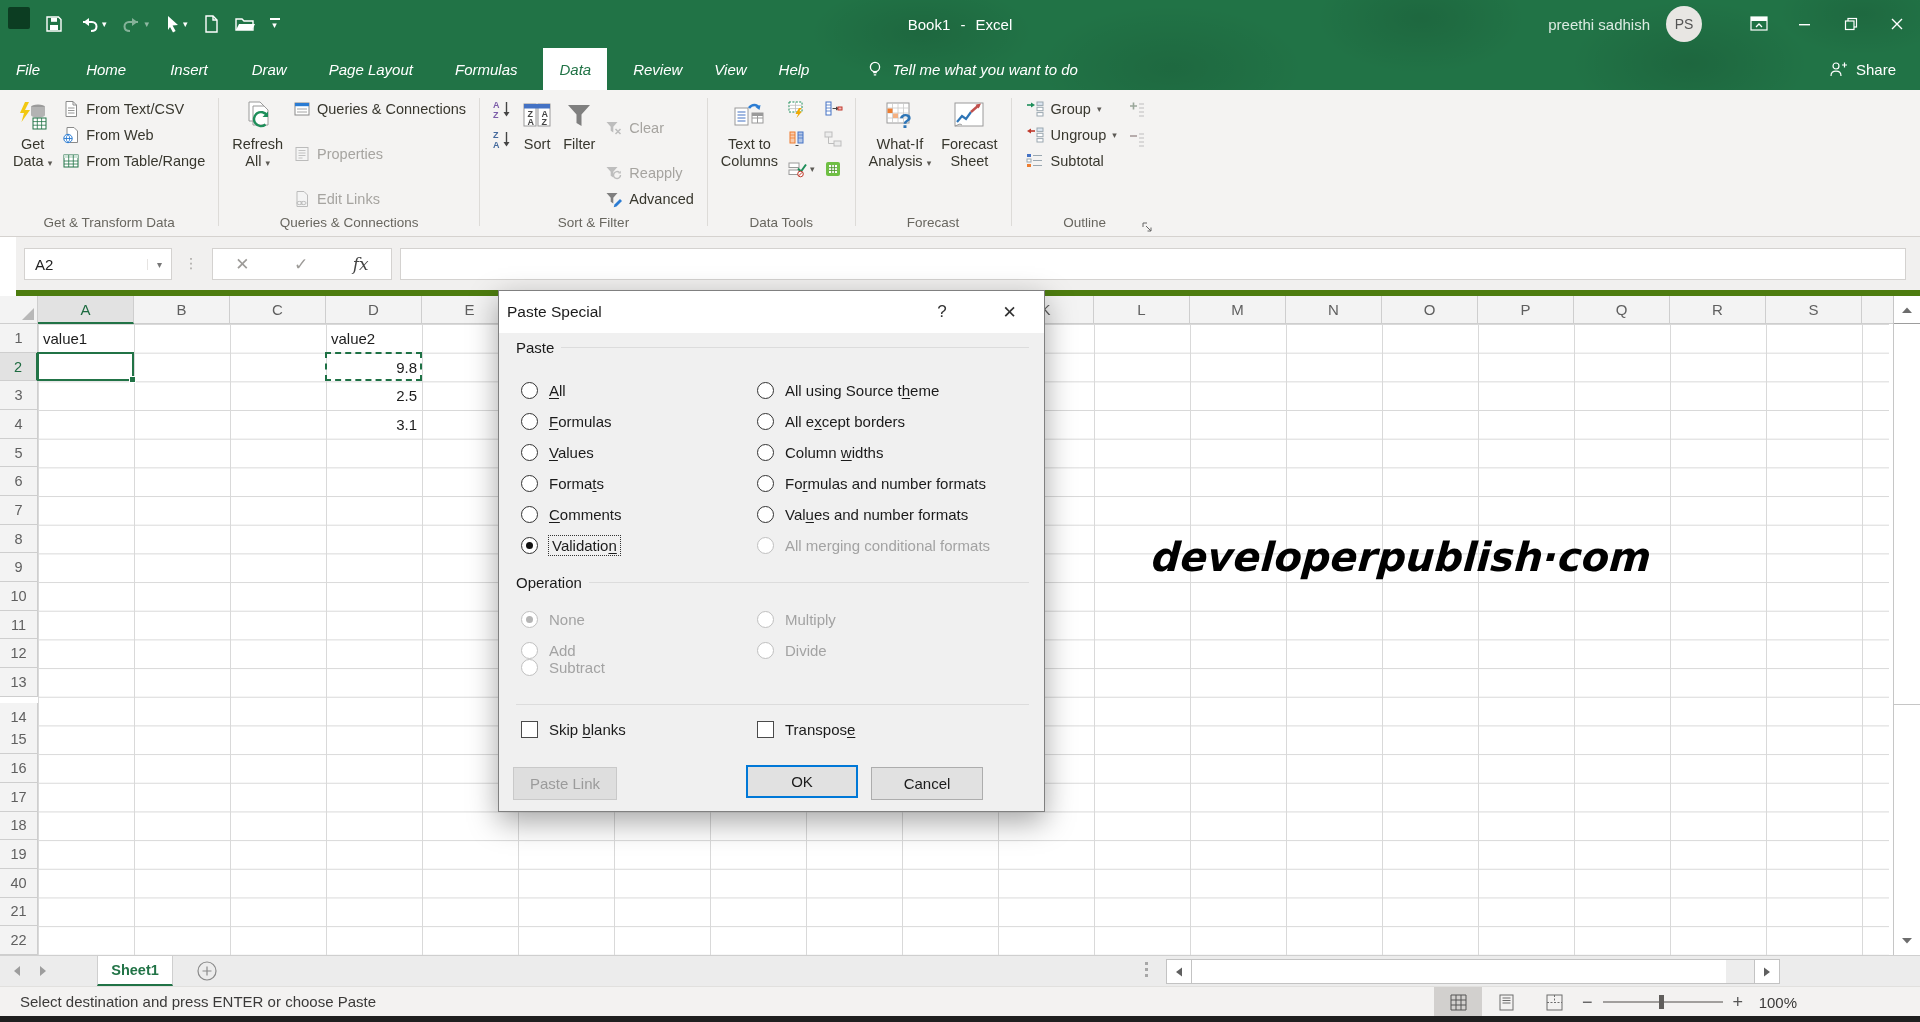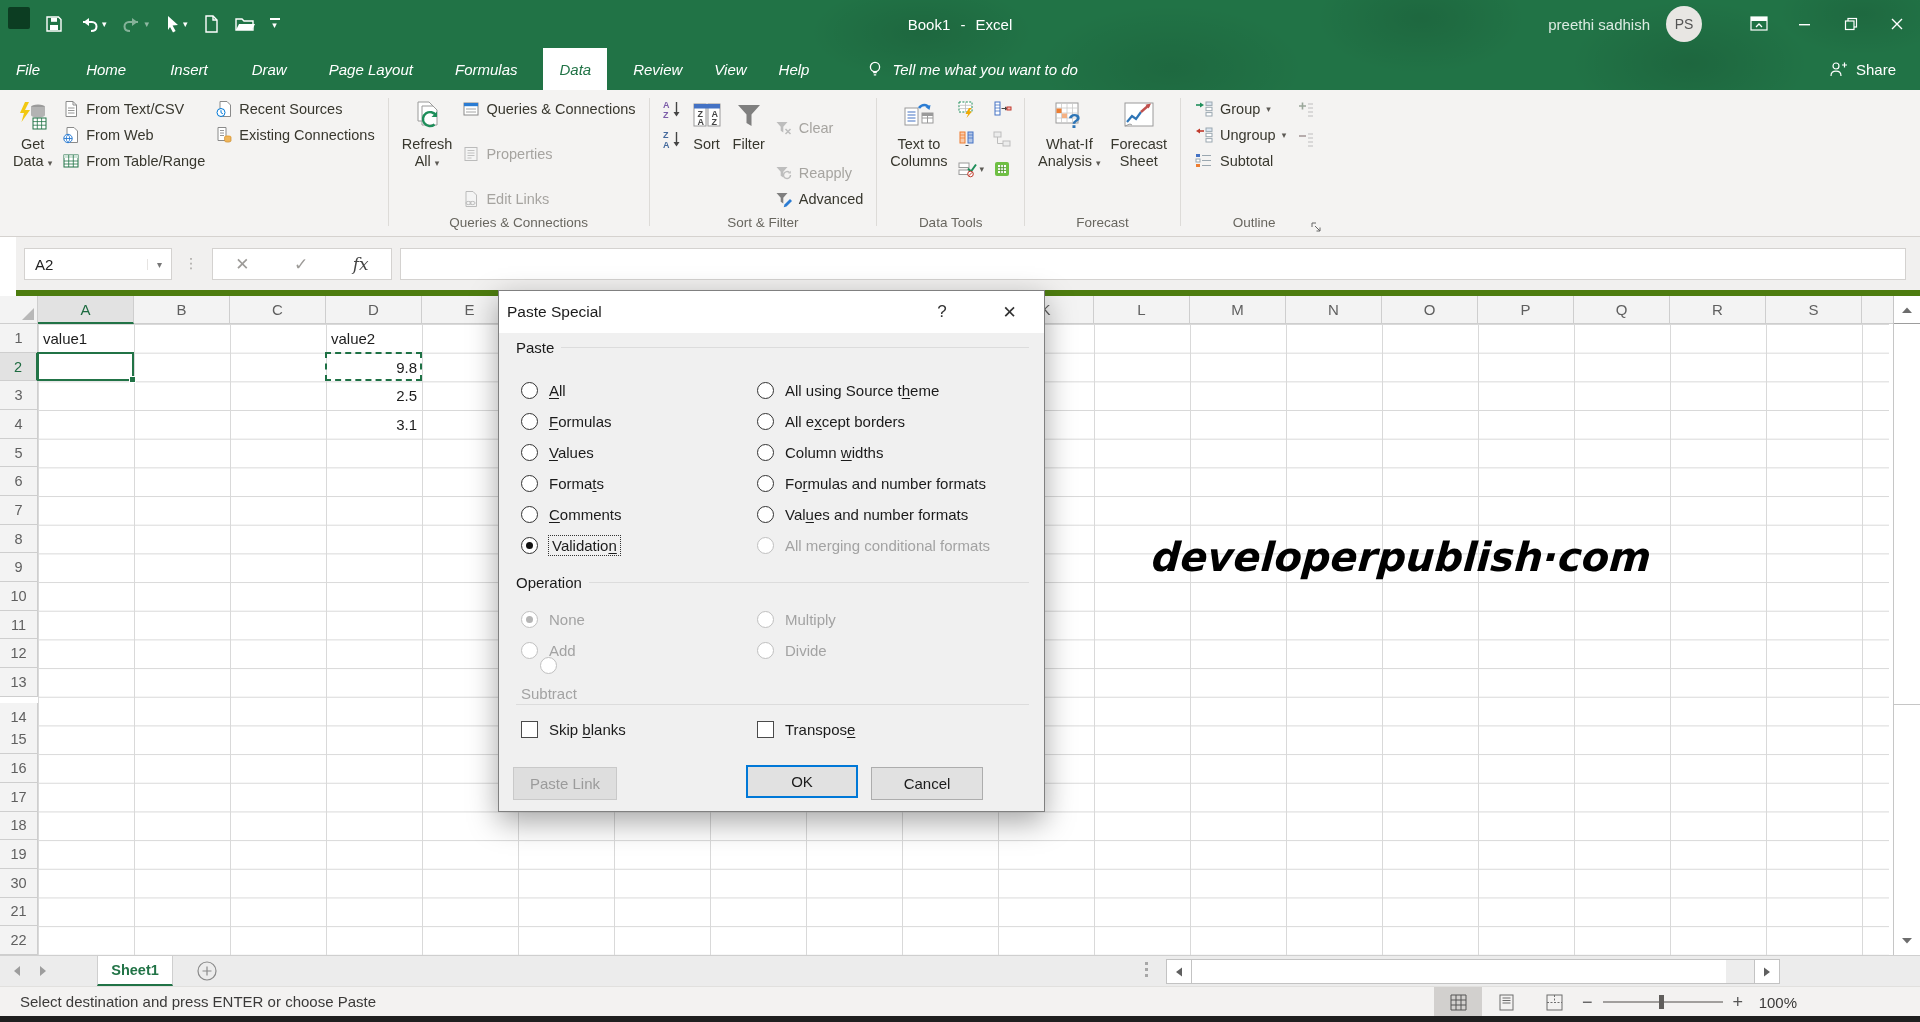--- a/index.html
+++ b/index.html
@@ -288,40 +288,22 @@
         </div>
         <div class="sbtn">
           <svg width="18" height="18" viewBox="0 0 18 18">
               <rect x="2" y="3" width="14" height="12" fill="#fff" stroke="#217346"></rect>
               <rect x="2" y="3" width="14" height="3" fill="#cfe3d8"></rect>
               <path d="M2 9h14M2 12h14M6.7 3v12M11.3 3v12" stroke="#217346" stroke-width=".8"></path>
             </svg>
           <span>From Table/Range</span>
         </div>
       </div>
-      <div class="scol">
-        <div class="sbtn">
-          <svg width="18" height="18" viewBox="0 0 18 18">
-              <path d="M5 1.5h7L15.5 5v11.5H5z" fill="#fff" stroke="#8a8a8a"></path>
-              <circle cx="6" cy="12.5" r="4" fill="#fff" stroke="#0078d7"></circle>
-              <path d="M6 10.2v2.5l1.8 1" fill="none" stroke="#0078d7"></path>
-            </svg>
-          <span>Recent Sources</span>
-        </div>
-        <div class="sbtn">
-          <svg width="18" height="18" viewBox="0 0 18 18">
-              <path d="M3 1.5h8v13H3z" fill="#fff" stroke="#8a8a8a"></path>
-              <path d="M5 4.5h4M5 7h4M5 9.5h4" stroke="#8a8a8a" stroke-width=".9"></path>
-              <ellipse cx="12.8" cy="10.8" rx="3.2" ry="1.3" fill="#e8a33d"></ellipse>
-              <path d="M9.6 10.8v4c0 .7 1.4 1.3 3.2 1.3s3.2-.6 3.2-1.3v-4" fill="#f0b65a" stroke="#c98a2e" stroke-width=".7"></path>
-            </svg>
-          <span>Existing Connections</span>
-        </div>
-      </div>
-    </div>
+    </div>
+    <div class="glabel">Get &amp; Transform Data</div>
   </div>
   <div class="gsep"></div>
 
   <div class="rgroup">
     <div class="gbody">
       <div class="bigbtn">
         <span class="icbox">
           <svg width="32" height="32" viewBox="0 0 32 32">
               <path d="M7 2h11l4 4v15H7z" fill="#fff" stroke="#9a9a9a"></path>
               <path d="M11 6h11l4 4v15H11z" fill="#fff" stroke="#9a9a9a"></path>
@@ -663,21 +645,21 @@
       <div class="rh" style="top: 286.12px; height: 28.68px;">10</div>
       <div class="rh" style="top: 314.8px; height: 28.68px;">11</div>
       <div class="rh" style="top: 343.48px; height: 28.68px;">12</div>
       <div class="rh" style="top: 372.16px; height: 28.68px;">13</div>
       <div class="rh" style="top: 407px; height: 28.68px;">14</div>
       <div class="rh" style="top: 429.52px; height: 28.68px;">15</div>
       <div class="rh" style="top: 458.2px; height: 28.68px;">16</div>
       <div class="rh" style="top: 486.88px; height: 28.68px;">17</div>
       <div class="rh" style="top: 515.56px; height: 28.68px;">18</div>
       <div class="rh" style="top: 544.24px; height: 28.68px;">19</div>
-      <div class="rh" style="top: 572.92px; height: 28.68px;">30</div>
+      <div class="rh" style="top: 572.92px; height: 28.68px;">40</div>
       <div class="rh" style="top: 601.6px; height: 28.68px;">21</div>
       <div class="rh" style="top: 630.28px; height: 28.68px;">22</div>
     </div>
   <div id="antsbox" style="left: 325px; top: 55.68px; width: 97px; height: 29.68px;"></div>
   <div id="selbox" style="left: 37px; top: 55.68px; width: 97px; height: 29.68px;">
       <span id="fillhandle"></span>
     </div>
   <div id="watermark">developerpublish·com</div>
   <div id="vscroll">
     <div id="vs-up">
@@ -832,21 +814,21 @@
   </div>
 
   <div class="opt dis" style="left:22px;top:318px;">
     <span class="radio on"></span>
     <span>None</span>
   </div>
   <div class="opt dis" style="left:22px;top:349px;">
     <span class="radio"></span>
     <span>Add</span>
   </div>
-  <div class="opt dis" style="left:22px;top:366px;flex-direction:column;">
+  <div class="opt dis" style="left:22px;top:366px;">
     <span class="radio"></span>
     <span>Subtract</span>
   </div>
   <div class="opt dis" style="left:258px;top:318px;">
     <span class="radio"></span>
     <span>Multiply</span>
   </div>
   <div class="opt dis" style="left:258px;top:349px;">
     <span class="radio"></span>
     <span>Divide</span>

